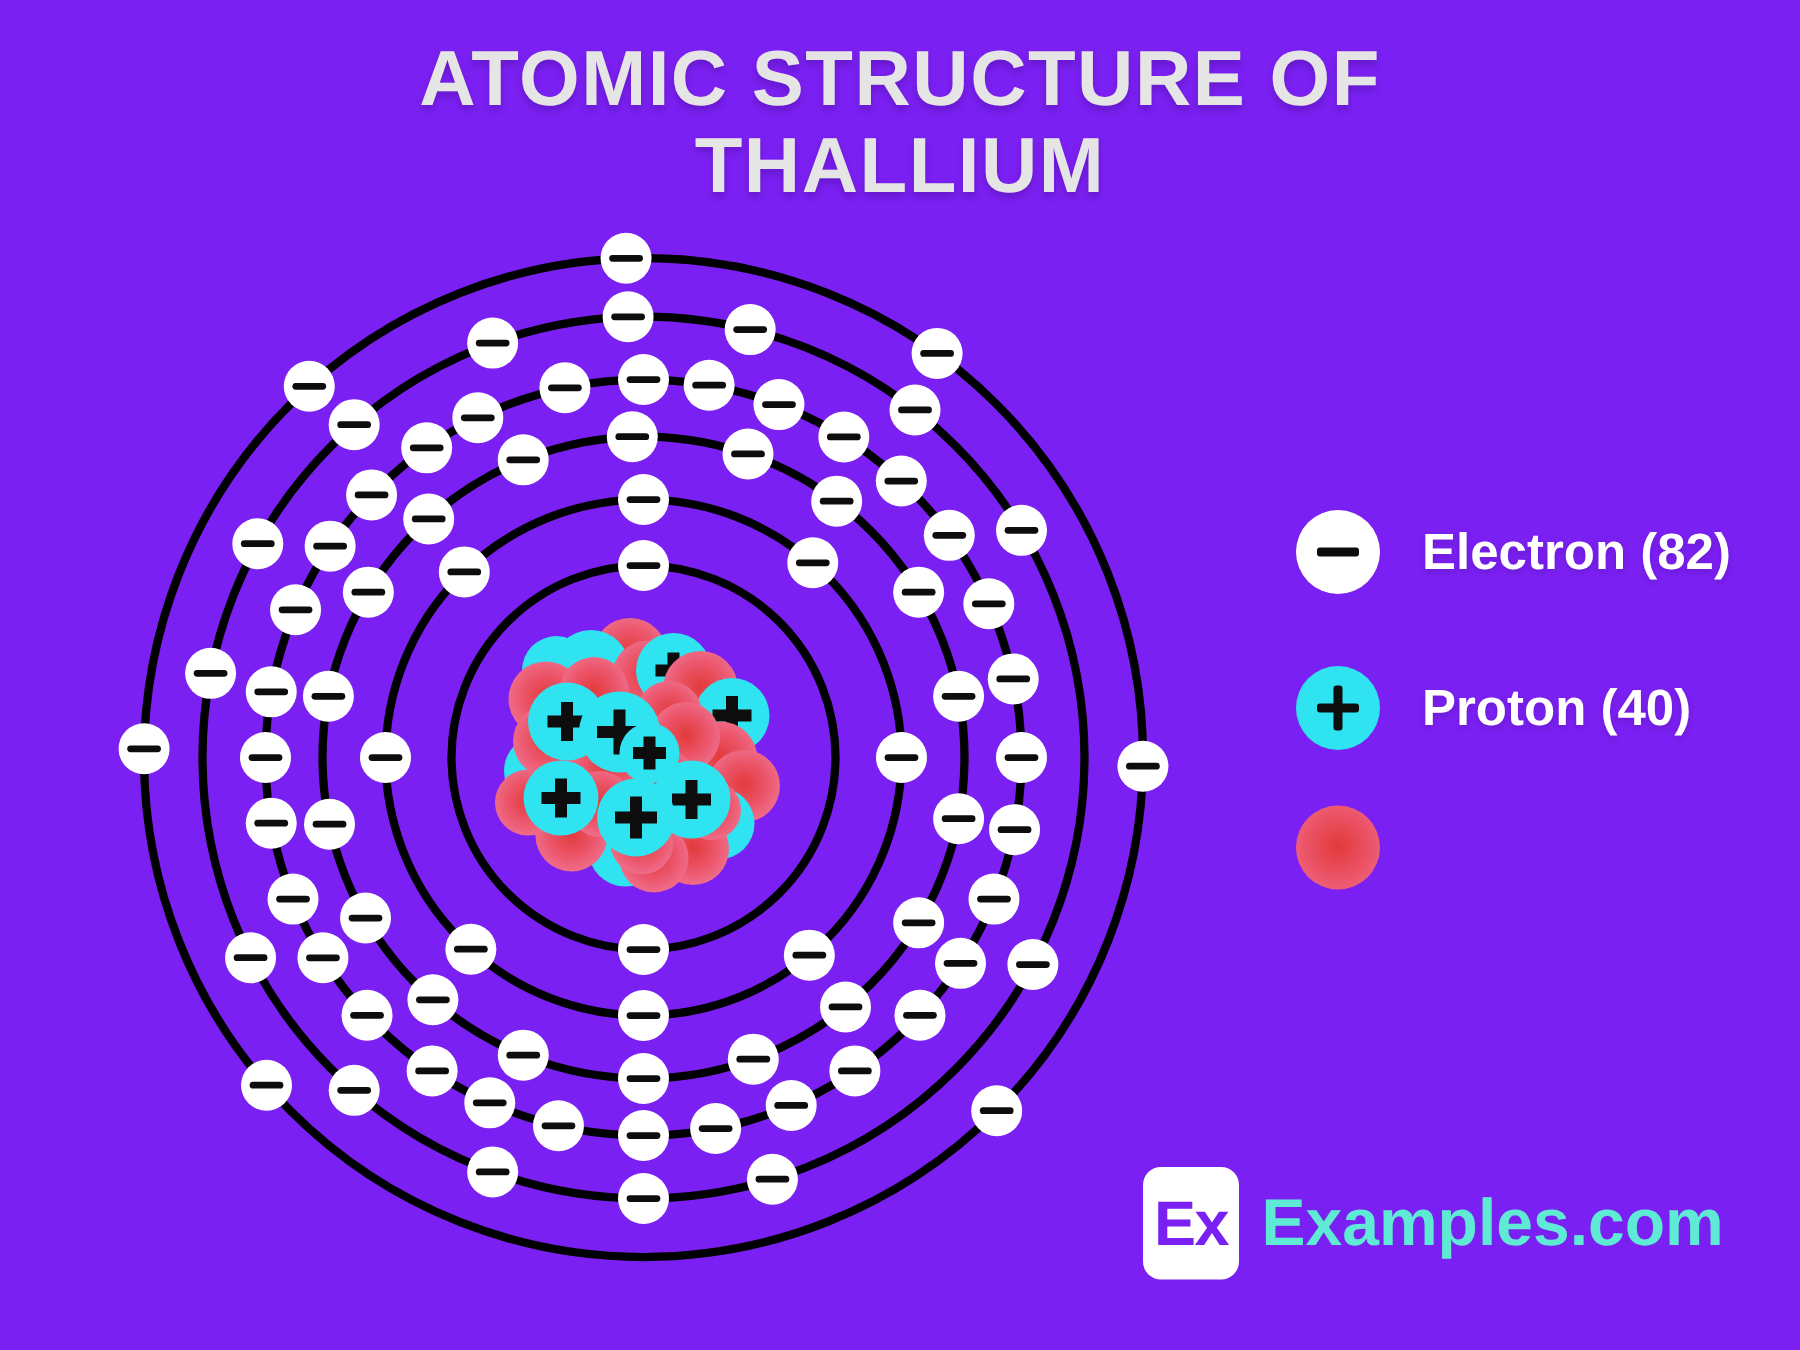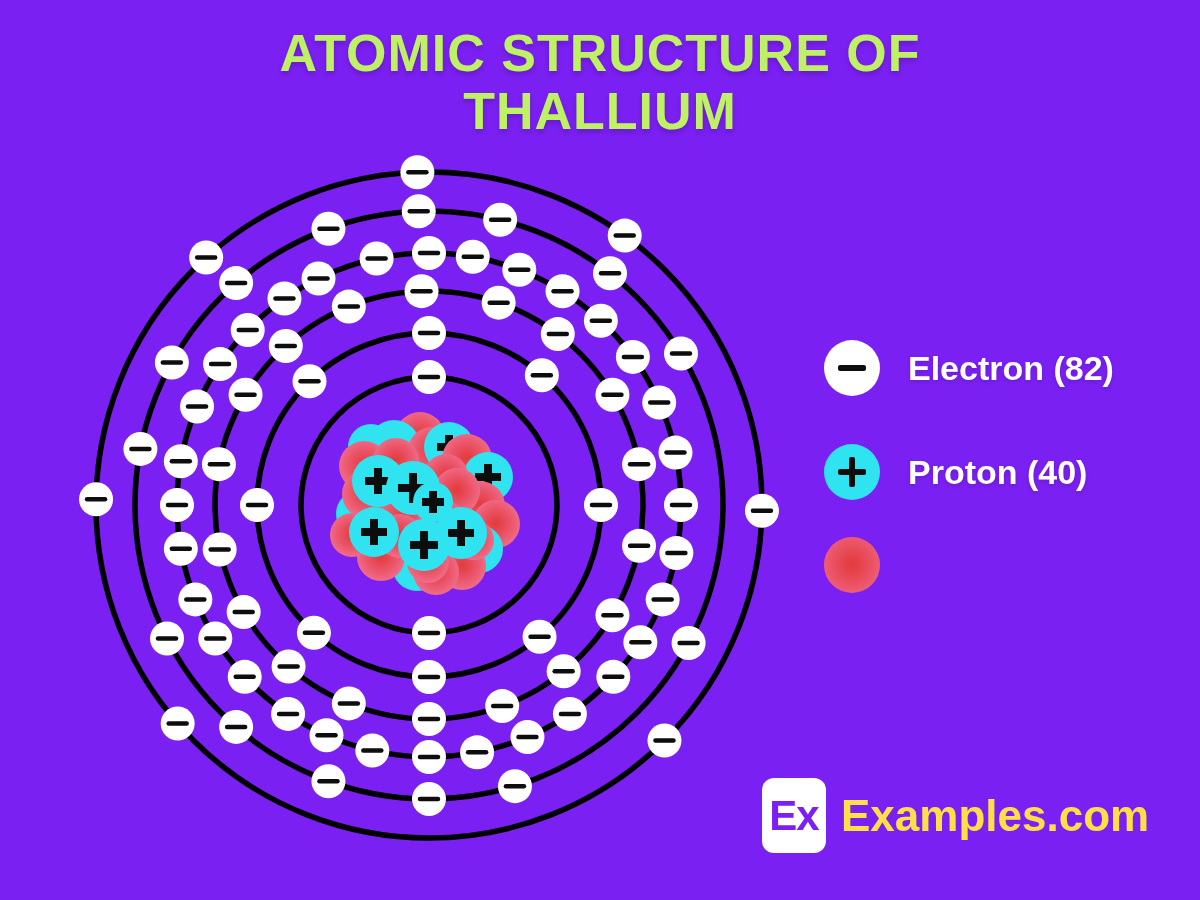--- a/index.html
+++ b/index.html
@@ -14,39 +14,39 @@
     position: relative;
     background: #7B20F2;
   }
   
   .title {
     position: absolute;
     left: 0;
     right: 0;
     top: 24px;
     text-align: center;
-    color: #bef264;
+    color: #e5e5e5;
     font-weight: 700;
     font-size: 52px;
     letter-spacing: 1px;
     line-height: 58px;
     text-shadow: 0 3px 5px rgba(40,0,90,0.25);
   }
   
   #atom-svg {
     position: absolute;
     left: 0;
     top: 0;
     width: 1200px;
     height: 900px;
   }
   
   .legend-row {
     position: absolute;
-    left: 824px;
+    left: 864px;
     display: flex;
     align-items: center;
     height: 56px;
     text-align: center;
   }
   .legend-row.r0 { top: 340px; }
   .legend-row.r1 { top: 444px; }
   .legend-row.r2 { top: 537px; }
   .ball {
     width: 56px;
@@ -92,21 +92,21 @@
     display: flex;
     align-items: center;
     justify-content: center;
     color: #7B20F2;
     font-weight: 700;
     font-size: 42px;
     letter-spacing: -1px;
   }
   .logo-text {
     margin-left: 15px;
-    color: #fde047;
+    color: #5eead4;
     font-weight: 700;
     font-size: 44px;
     letter-spacing: 0px;
   }
 </style>
 </head>
 <body>
 
 <svg id="atom-svg" viewBox="0 0 1200 900" xmlns="http://www.w3.org/2000/svg">
     <defs>

